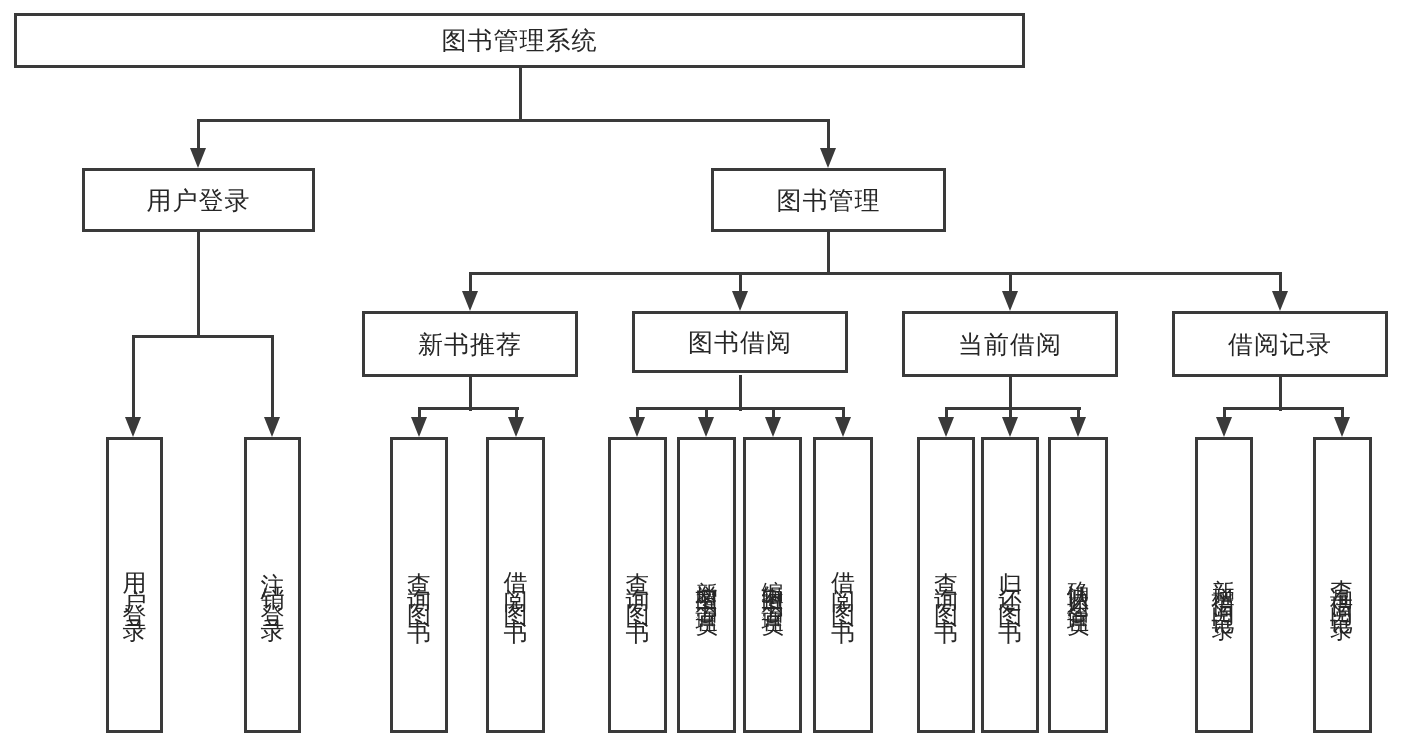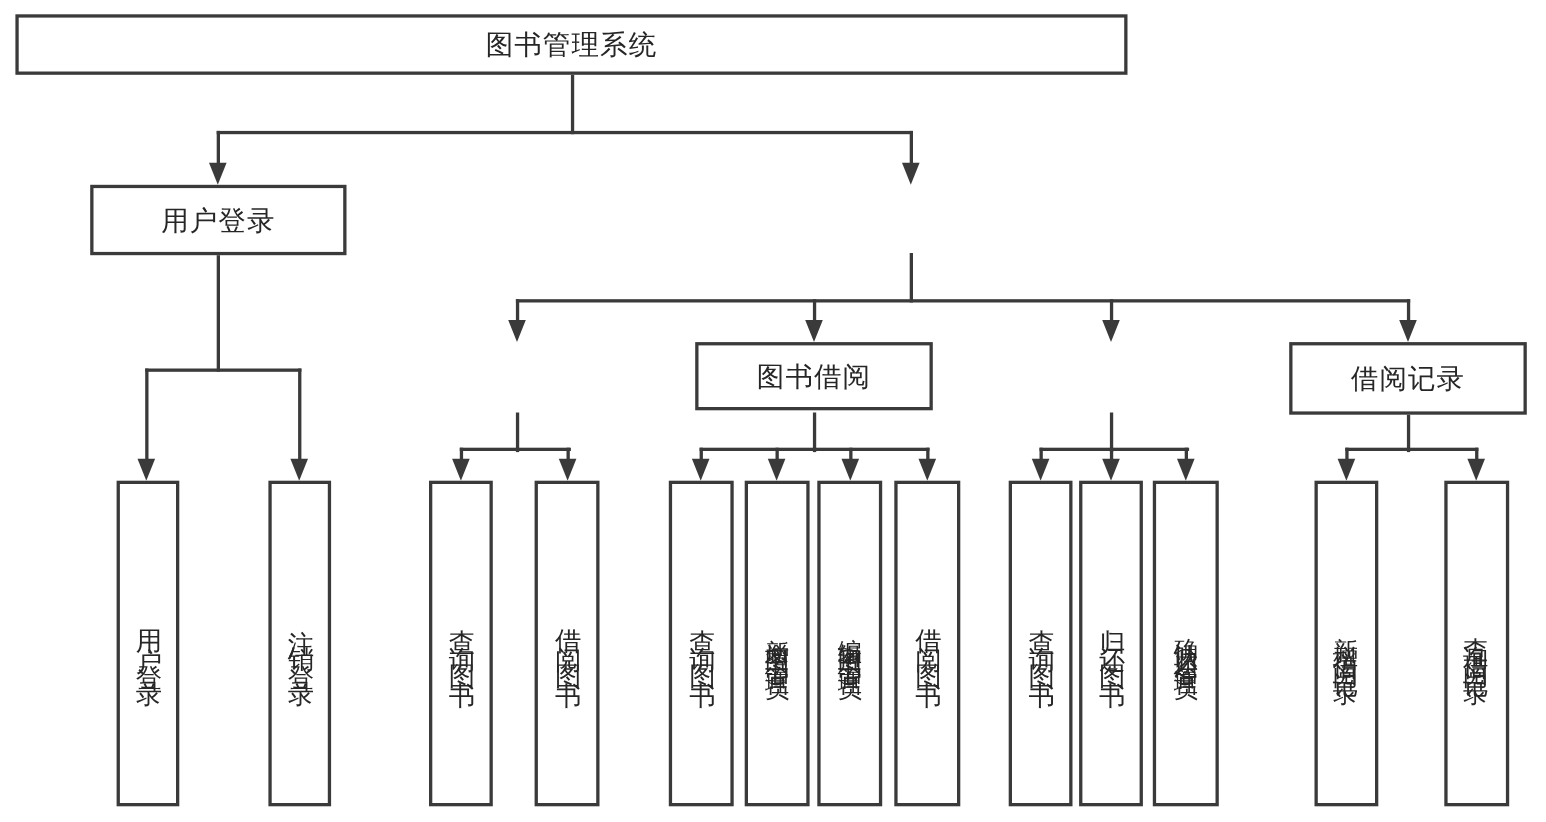--- a/index.html
+++ b/index.html
@@ -104,23 +104,32 @@
   <div class="cl" style="left:1341px;top:407px;width:3px;height:13px"></div>
   <div class="ah" style="left:1334px;top:417px"></div>
 
   <div class="box" style="left:14px;top:13px;width:1011px;height:55px">
     <span class="hlabel">图书管理系统</span>
   </div>
 
   <div class="box" style="left:82px;top:168px;width:233px;height:64px">
     <span class="hlabel">用户登录</span>
   </div>
+  <div class="box" style="left:711px;top:168px;width:235px;height:64px">
+    <span class="hlabel">图书管理</span>
+  </div>
 
+  <div class="box" style="left:362px;top:311px;width:216px;height:66px">
+    <span class="hlabel">新书推荐</span>
+  </div>
   <div class="box" style="left:632px;top:311px;width:216px;height:62px">
     <span class="hlabel">图书借阅</span>
+  </div>
+  <div class="box" style="left:902px;top:311px;width:216px;height:66px">
+    <span class="hlabel">当前借阅</span>
   </div>
   <div class="box" style="left:1172px;top:311px;width:216px;height:66px">
     <span class="hlabel">借阅记录</span>
   </div>
 
   <div class="box" style="left:106px;top:437px;width:57px;height:296px">
     <span class="vlabel v4">用户登录</span>
   </div>
   <div class="box" style="left:244px;top:437px;width:57px;height:296px">
     <span class="vlabel v4">注销登录</span>

